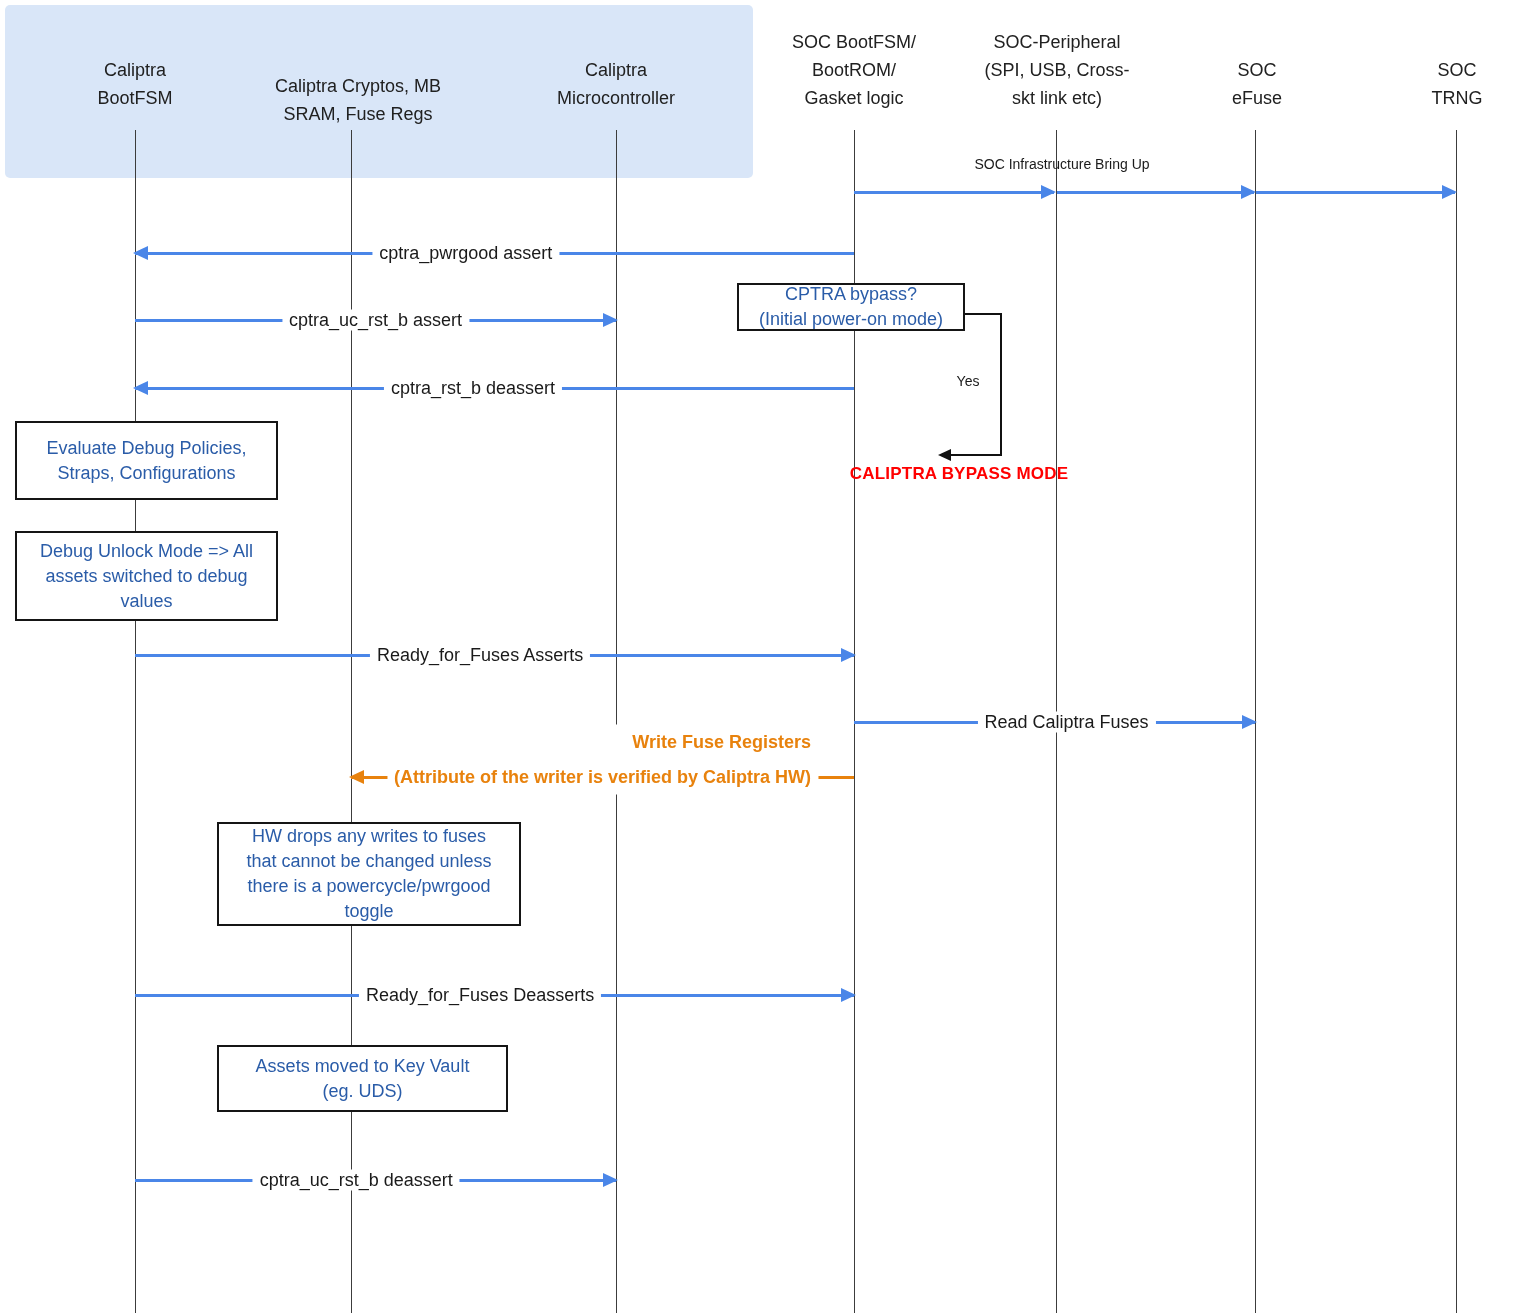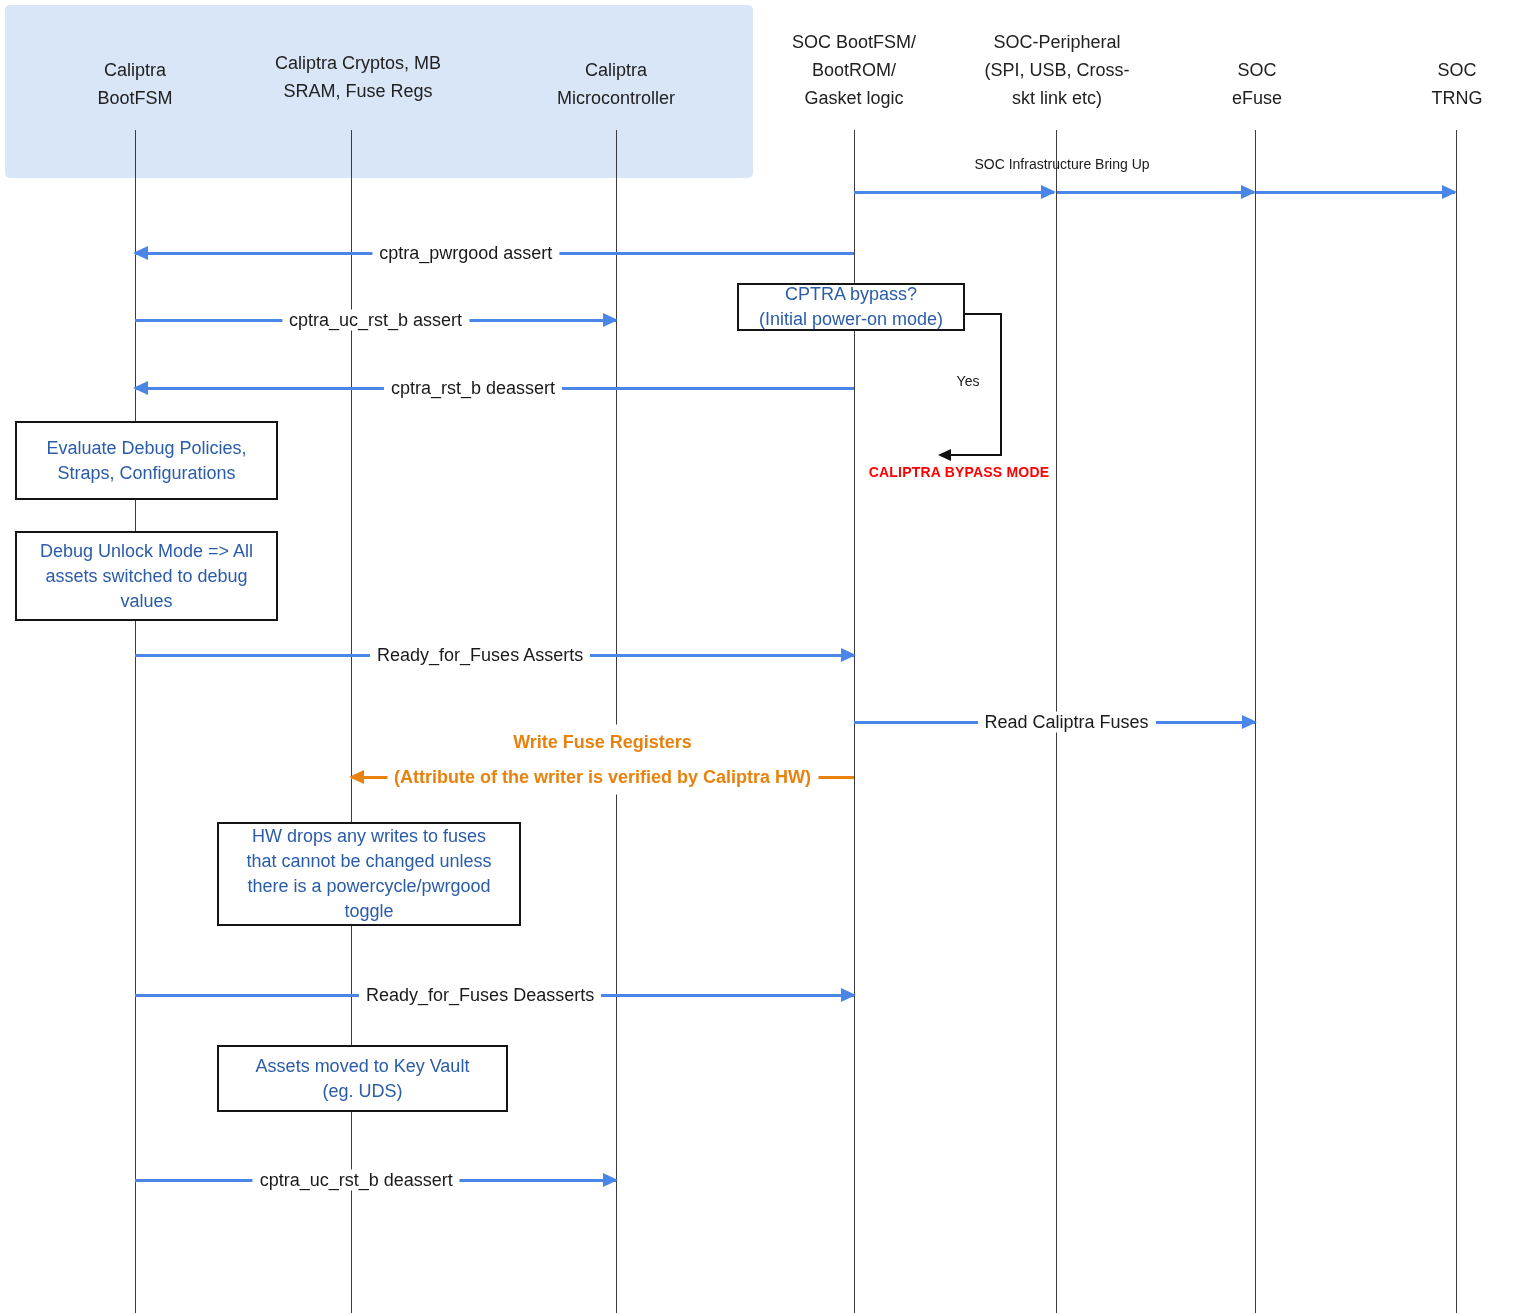--- a/index.html
+++ b/index.html
@@ -25,55 +25,55 @@
   .msg{position:absolute;height:0;z-index:2;}
   .msg-line{position:absolute;left:0;right:0;top:-1.5px;height:3px;background:var(--arrow-blue);}
   .msg.orange .msg-line{background:var(--fuse-orange);}
   .head-r{position:absolute;right:-2px;top:-7.5px;width:0;height:0;
     border-top:7px solid transparent;border-bottom:7px solid transparent;border-left:15px solid var(--arrow-blue);}
   .head-l{position:absolute;left:-2px;top:-7.5px;width:0;height:0;
     border-top:7px solid transparent;border-bottom:7px solid transparent;border-right:15px solid var(--arrow-blue);}
   .msg.orange .head-l{border-right-color:var(--fuse-orange);}
   .msg-label{
     position:absolute;left:50%;top:0;transform:translate(-50%,-50%);
-    background:#fff;padding:0 7px;font-size:18px;white-space:pre;text-align:center;color:#1a1a1a;
+    background:#fff;padding:0 7px;font-size:18px;white-space:pre;text-align:right;color:#1a1a1a;
   }
   .msg.orange .msg-label{color:var(--fuse-orange);line-height:35px;transform:translate(-50%,-75%);font-weight:bold;}
   .float-label{position:absolute;transform:translateX(-50%);font-size:14px;white-space:nowrap;z-index:2;color:#1a1a1a;}
   .note{
     position:absolute;box-sizing:border-box;border:2px solid #151515;background:#fff;
     color:var(--note-blue);display:flex;align-items:center;justify-content:center;
     text-align:center;white-space:pre-line;font-size:18px;line-height:25px;z-index:3;
   }
   .conn{position:absolute;background:#111;z-index:3;}
   .conn-head-l{position:absolute;width:0;height:0;z-index:3;
     border-top:6px solid transparent;border-bottom:6px solid transparent;border-right:13px solid #111;}
   .bypass-result{
     position:absolute;transform:translateX(-50%);color:var(--bypass-red);
-    font-size:14px;font-weight:bold;white-space:nowrap;z-index:3;letter-spacing:.2px;
+    font-size:17px;font-weight:bold;white-space:nowrap;z-index:3;letter-spacing:.2px;
   }
 </style>
 </head>
 <body>
 
 <div id="diagram">
 
   <div class="banner"></div>
 
   <div class="lifeline" style="left:135px"></div>
   <div class="lifeline" style="left:351px"></div>
   <div class="lifeline" style="left:616px"></div>
   <div class="lifeline" style="left:854px"></div>
   <div class="lifeline" style="left:1056px"></div>
   <div class="lifeline" style="left:1255px"></div>
   <div class="lifeline" style="left:1456px"></div>
 
   <div class="head-label" style="left:135px;top:56px">Caliptra
 BootFSM</div>
-  <div class="head-label" style="left:358px;top:49px">Caliptra Cryptos, MB
+  <div class="head-label" style="left:358px;top:72px">Caliptra Cryptos, MB
 SRAM, Fuse Regs</div>
   <div class="head-label" style="left:616px;top:56px">Caliptra
 Microcontroller</div>
   <div class="head-label" style="left:854px;top:28px">SOC BootFSM/
 BootROM/
 Gasket logic</div>
   <div class="head-label" style="left:1057px;top:28px">SOC-Peripheral
 (SPI, USB, Cross-
 skt link etc)</div>
   <div class="head-label" style="left:1257px;top:56px">SOC

